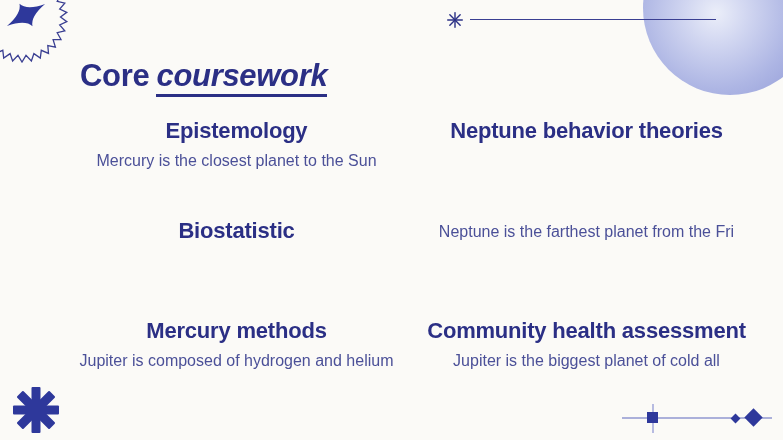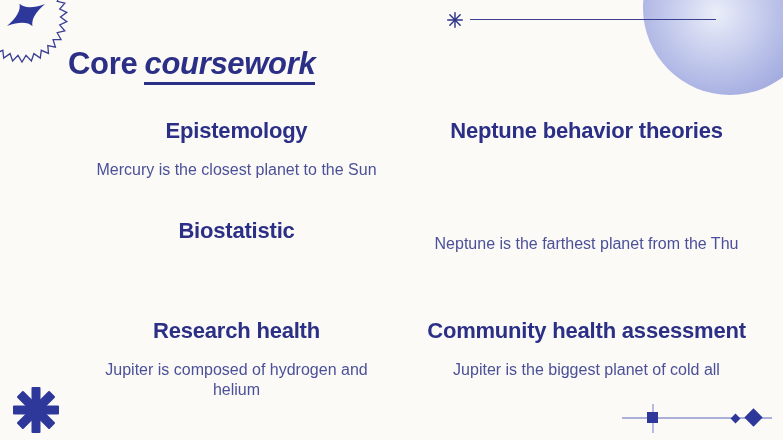--- a/index.html
+++ b/index.html
@@ -26,38 +26,38 @@
   .bl-asterisk{position:absolute;left:12px;top:386px;width:48px;height:48px;}
 
   .br-line{position:absolute;left:622px;top:417px;width:150px;height:1.6px;background:#abb0da;}
   .br-vline{position:absolute;left:652px;top:404px;width:1.6px;height:29px;background:#b7bbe1;}
   .br-square{position:absolute;left:647px;top:412px;width:11px;height:11px;background:#2e389b;}
   .br-diamond-sm{position:absolute;left:732px;top:415px;width:7px;height:7px;background:#2e389b;transform:rotate(45deg);}
   .br-diamond-lg{position:absolute;left:747px;top:411px;width:13px;height:13px;background:#2e389b;transform:rotate(45deg);}
 
   
   .title{
-    position:absolute;left:68px;top:46px;margin:0;
+    position:absolute;left:68px;top:46px;margin:12px;
     font-size:31px;font-weight:bold;color:#2b2f85;letter-spacing:-0.3px;
   }
   .title .em{
     font-style:italic;
     border-bottom:3px solid #2b2f85;
     padding-bottom:1px;margin-left:7px;
   }
   .grid{
     position:absolute;left:68px;top:118px;width:700px;
     display:grid;grid-template-columns:337px 1fr;grid-auto-rows:100px;text-align:center;
   }
   .course h3{
     margin:0 0 7px 0;font-size:22px;font-weight:bold;line-height:1.2;
     color:#2b2f85;letter-spacing:-0.2px;
   }
   .course p{
-    margin:16px;font-size:16px;line-height:1.25;color:#4b5098;
+    margin:4px;font-size:16px;line-height:1.25;color:#4b5098;
   }
 </style>
 </head>
 <body>
 
 <div class="slide">
 
   <svg class="scribble" viewBox="0 0 100 95">
     <polygon id="zigzag" points="78.5,40.0 84.8,44.7 77.7,48.0 82.8,53.9 75.2,55.7 79.0,62.5 71.1,62.6 73.4,70.1 65.8,68.6 66.5,76.4 59.3,73.3 58.3,81.1 51.9,76.6 49.4,84.0 44.0,78.3 40.0,85.0 36.0,78.3 30.6,84.0 28.1,76.6 21.7,81.1 20.8,73.3 13.5,76.4 14.2,68.6 6.6,70.1 8.9,62.6 1.0,62.5 4.8,55.7 -2.8,53.9 2.3,48.0 -4.8,44.7 1.5,40.0 -4.8,35.3 2.3,32.0 -2.8,26.1 4.8,24.3 1.0,17.5 8.9,17.4 6.6,9.9 14.2,11.4 13.5,3.6 20.7,6.7 21.7,-1.1 28.1,3.4 30.6,-4.0 36.0,1.7 40.0,-5.0 44.0,1.7 49.4,-4.0 51.9,3.4 58.3,-1.1 59.3,6.7 66.5,3.6 65.8,11.4 73.4,9.9 71.1,17.4 79.0,17.5 75.2,24.3 82.8,26.1 77.7,32.0 84.8,35.3" fill="none" stroke="#3a3f92" stroke-width="1.3" stroke-linejoin="miter"></polygon>
     <path d="M -22 0 Q -3 -3.5 0 -13 Q 3 -3.5 22 0 Q 3 3.5 0 13 Q -3 3.5 -22 0 Z" transform="translate(44,38) rotate(-30)" fill="#2e389b"></path>
@@ -82,24 +82,24 @@
       <h3>Epistemology</h3>
       <p>Mercury is the closest planet to the Sun</p>
     </div>
     <div class="course">
       <h3>Neptune behavior theories</h3>
     </div>
     <div class="course">
       <h3>Biostatistic</h3>
     </div>
     <div class="course">
-      <p>Neptune is the farthest planet from the Thu</p>
+      <p>Neptune is the farthest planet from the Fri</p>
     </div>
     <div class="course">
-      <h3>Research health</h3>
+      <h3>Mercury methods</h3>
       <p>Jupiter is composed of hydrogen and helium</p>
     </div>
     <div class="course">
       <h3>Community health assessment</h3>
       <p>Jupiter is the biggest planet of cold all</p>
     </div>
   </div>
 
   <svg class="bl-asterisk" viewBox="0 0 48 48">
     <g fill="#2e389b">

